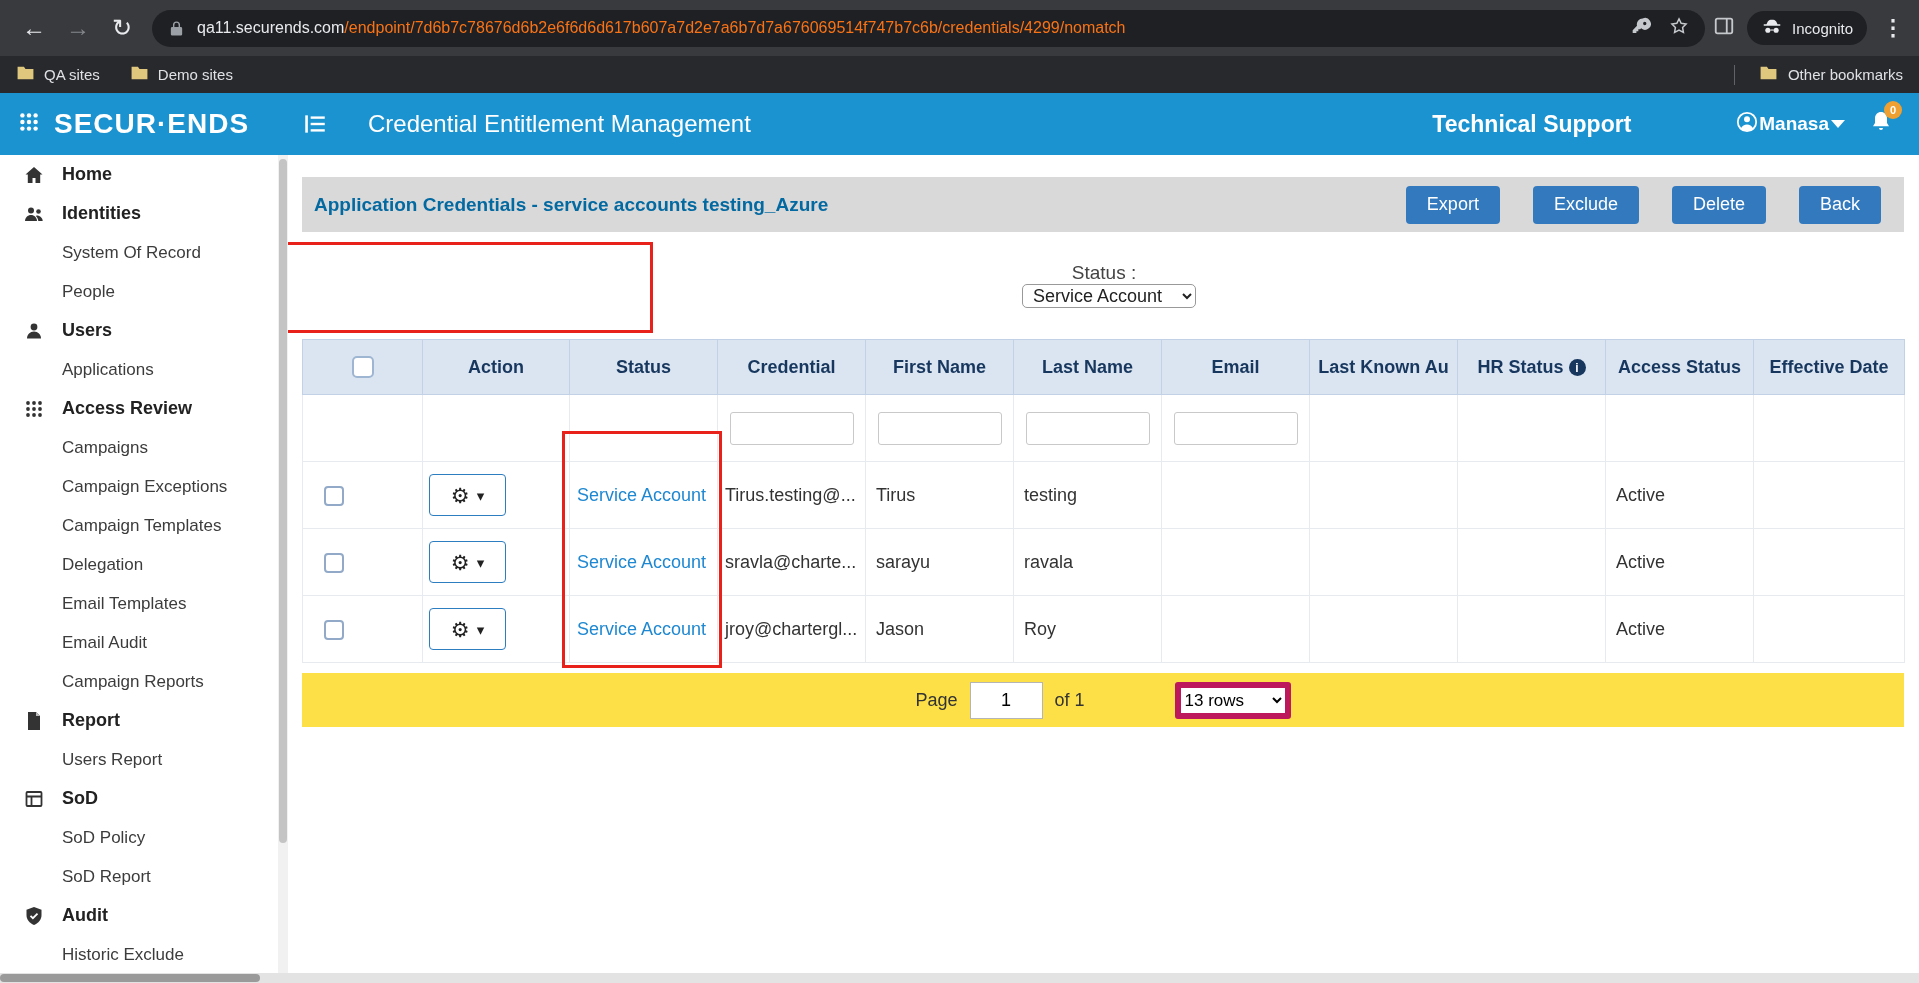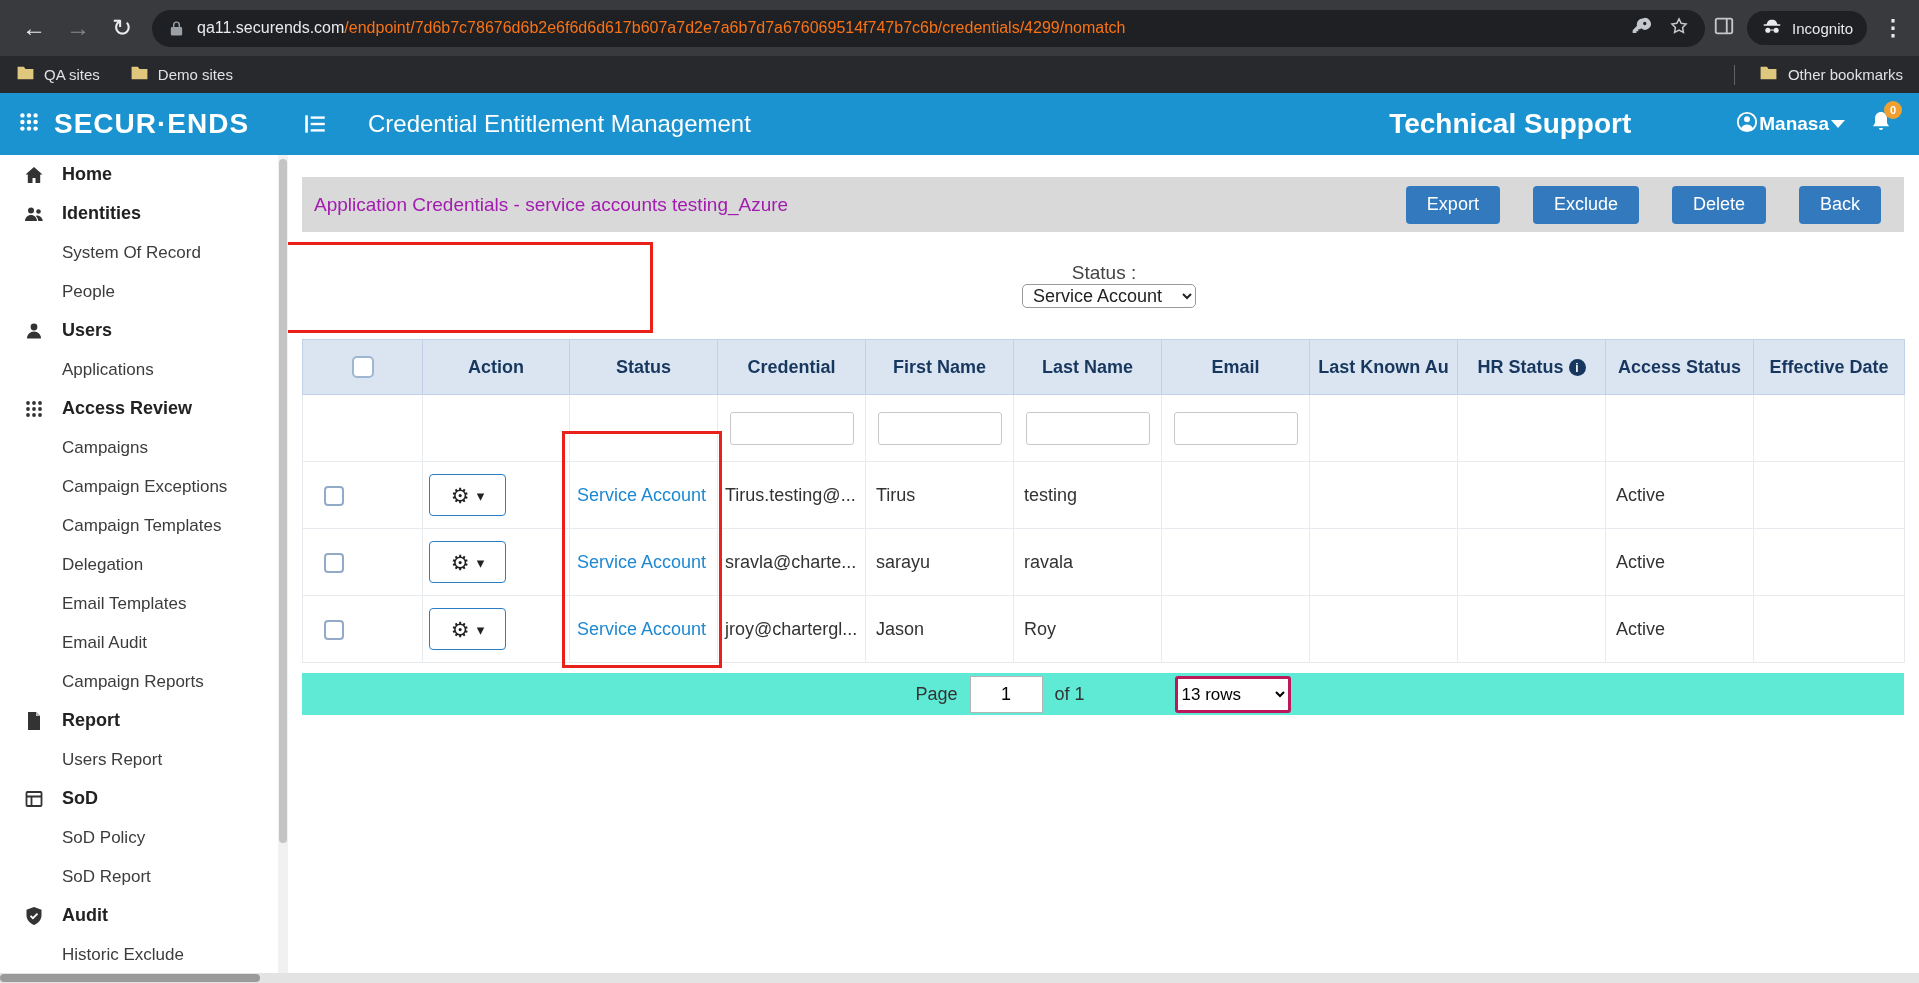--- a/index.html
+++ b/index.html
@@ -30,21 +30,21 @@
   .bm-right { margin-left:auto; display:flex; align-items:center; gap:10px; cursor:pointer; }
   .bm-divider { width:1px; height:20px; background:#5f6368; margin-right:14px; }
 
   
   .appheader { height:62px; background:#1b93d0; display:flex; align-items:center; color:#fff; }
   .brand { width:288px; flex:0 0 auto; display:flex; align-items:center; padding-left:18px; gap:14px; }
   .logo { font-size:28px; font-weight:bold; letter-spacing:1px; white-space:nowrap; }
   .ham { margin-left:14px; display:flex; cursor:pointer; }
   .apptitle { margin-left:40px; font-size:24px; font-weight:400; white-space:nowrap; }
   .hdr-right { margin-left:auto; display:flex; align-items:center; padding-right:26px; }
-  .support { font-size:28px; font-weight:bold; margin-right:104px; cursor:pointer; }
+  .support { font-size:23px; font-weight:bold; margin-right:104px; cursor:pointer; }
   .user-chip { display:flex; align-items:center; cursor:pointer; }
   .user-name { font-size:19px; font-weight:bold; }
   .chev { width:0; height:0; border-left:7px solid transparent; border-right:7px solid transparent;
           border-top:8px solid #fff; margin-left:2px; }
   .bell-wrap { position:relative; margin-left:24px; cursor:pointer; display:flex; }
   .bell-badge { position:absolute; top:-9px; right:-9px; width:18px; height:18px; border-radius:50%;
                 background:#f0a030; color:#fff; font-size:11px; font-weight:bold;
                 display:flex; align-items:center; justify-content:center; }
 
   
@@ -58,21 +58,21 @@
   .level-0 .mi-label { font-weight:bold; color:#222; font-size:18px; }
   .level-1 { padding-left:62px; }
   .level-1 .mi-label { margin-left:0; font-weight:normal; color:#3c3c3c; font-size:17px; }
   .sb-scroll { position:absolute; top:0; right:0; width:10px; height:100%; background:#f1f1f1; }
   .sb-thumb { position:absolute; top:4px; left:1px; width:8px; height:684px; background:#c4c4c4; border-radius:4px; }
 
   
   .content { flex:1; position:relative; padding:22px 15px 0 14px; background:#fff; overflow:hidden; }
 
   .pagebar { height:55px; background:#d9d9d9; display:flex; align-items:center; padding:0 23px 0 12px; }
-  .page-title { font-size:19px; font-weight:normal; color:#a21caf; white-space:nowrap; }
+  .page-title { font-size:19px; font-weight:bold; color:#0369a1; white-space:nowrap; }
   .actions { margin-left:auto; display:flex; gap:33px; }
   .action-btn { height:38px; padding:0 21px; background:#3379be; color:#fff; border:none; border-radius:4px;
                 font-size:18px; font-family:inherit; cursor:pointer; }
 
   .status-row { margin-top:30px; height:44px; display:flex; align-items:center;flex-direction:column; }
   .status-label { font-size:19px; color:#444; margin-left:2px; }
   .status-select { margin-left:12px; width:174px; height:44px; font-size:18px; font-family:inherit;
                    border:1px solid #999; border-radius:5px; background:#fff; padding:0 6px; color:#222; }
 
   table.grid { border-collapse:collapse; table-layout:fixed; width:1602px; margin-top:33px; font-size:18px; color:#333; }
@@ -93,26 +93,26 @@
   .cb-header { width:22px; height:22px; border-radius:5px; border-color:#9fb6d2; }
   .gear-btn { width:77px; height:42px; margin-left:6px; background:#fff; border:1px solid #2d7dc1;
               border-radius:4px; display:inline-flex; align-items:center; justify-content:center; gap:7px;
               cursor:pointer; font-family:inherit; }
   .gear { font-size:21px; color:#222; line-height:1; }
   .caret { font-size:15px; color:#222; line-height:1; }
   .info-icon { display:inline-flex; width:17px; height:17px; border-radius:50%; background:#17375e; color:#fff;
                font-size:12px; font-weight:bold; align-items:center; justify-content:center;
                vertical-align:middle; margin-left:5px; font-style:normal; cursor:pointer; }
 
-  .pagination { margin-top:10px; height:42px; background:#5eead4; display:flex; align-items:center;
+  .pagination { margin-top:10px; height:54px; background:#fde047; display:flex; align-items:center;
                 justify-content:center; font-size:18px; color:#333; }
   .page-input { width:73px; height:37px; text-align:center; border:1px solid #b5b5b5; margin:0 12px;
                 font-size:18px; font-family:inherit; background:#fff; }
   .rows-select { width:116px; height:37px; margin-left:90px; font-size:17px; font-family:inherit;
-                 border:3px solid #be185d; background:#fff; border-radius:3px; }
+                 border:6px solid #be185d; background:#fff; border-radius:3px; }
 
   .red-box { position:absolute; border:3px solid #e8211a; z-index:10; pointer-events:none; }
   .red-box.box1 { left:-3px; top:87px; width:368px; height:91px; }
   .red-box.box2 { left:274px; top:276px; width:160px; height:237px; }
 
   .hscroll { position:absolute; left:0; bottom:0; width:100%; height:10px; background:#e3e3e3; }
   .hscroll-thumb { position:absolute; left:0; top:1px; height:8px; width:260px; background:#9a9a9a;
                    border-radius:4px; cursor:grab; }
 </style>
 </head>

